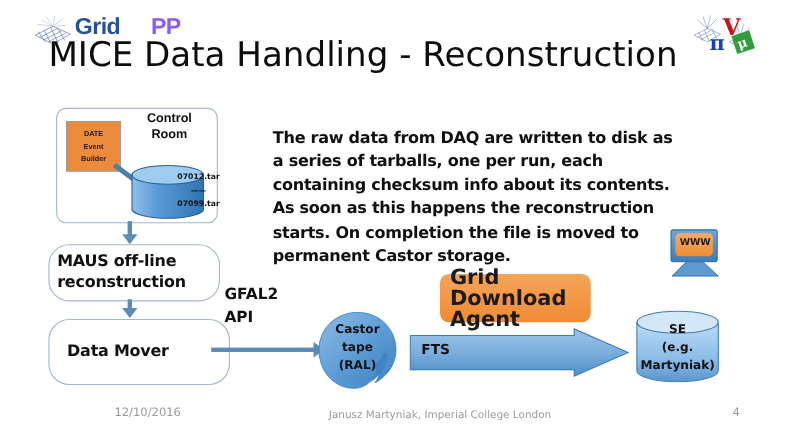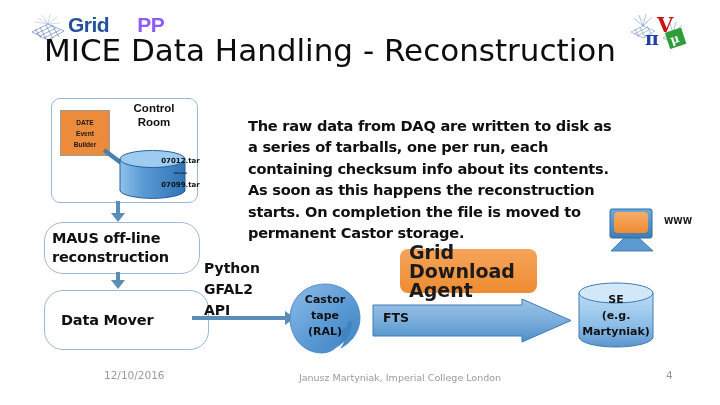--- a/index.html
+++ b/index.html
@@ -123,21 +123,20 @@
     font-size:11px;color:#111;line-height:16px;font-weight:600;
     font-family:"DejaVu Sans", sans-serif;
   }
 
   
   .www-monitor{position:absolute;left:603px;top:208px;width:58px;height:44px;}
   .www-text{
     position:absolute;left:612px;top:216px;width:40px;text-align:center;
     font-size:8.5px;color:#1a1a1a;font-weight:bold;
     font-family:"DejaVu Sans", sans-serif;
-    padding-left:46px;
   }
 
   
   .footer-date{
     position:absolute;left:104px;top:369px;
     font-size:10.5px;color:#9a9a9a;
     font-family:"DejaVu Sans", sans-serif;
   }
   .footer-author{
     position:absolute;left:250px;top:372px;width:300px;text-align:center;
@@ -235,21 +234,20 @@
   </div>
 
   <div class="vconn" style="left:116px;top:272px;width:4px;height:9px;"></div>
   <div class="arrow-head-down" style="left:111px;top:280px;"></div>
 
   <div class="flow-box box-mover">
     <span>Data Mover</span>
   </div>
 
   <div class="gfal-label">
-    <div>Python</div>
     <div>GFAL2</div>
     <div>API</div>
   </div>
 
   <div class="vconn" style="left:192px;top:316px;width:96px;height:4px;"></div>
   <div class="arrow-head-right" style="left:285px;top:311px;"></div>
 
   <svg class="castor-shape" viewBox="0 0 74 72">
     <defs>
       <linearGradient id="castg" x1="0" y1="0" x2="1" y2="1">

